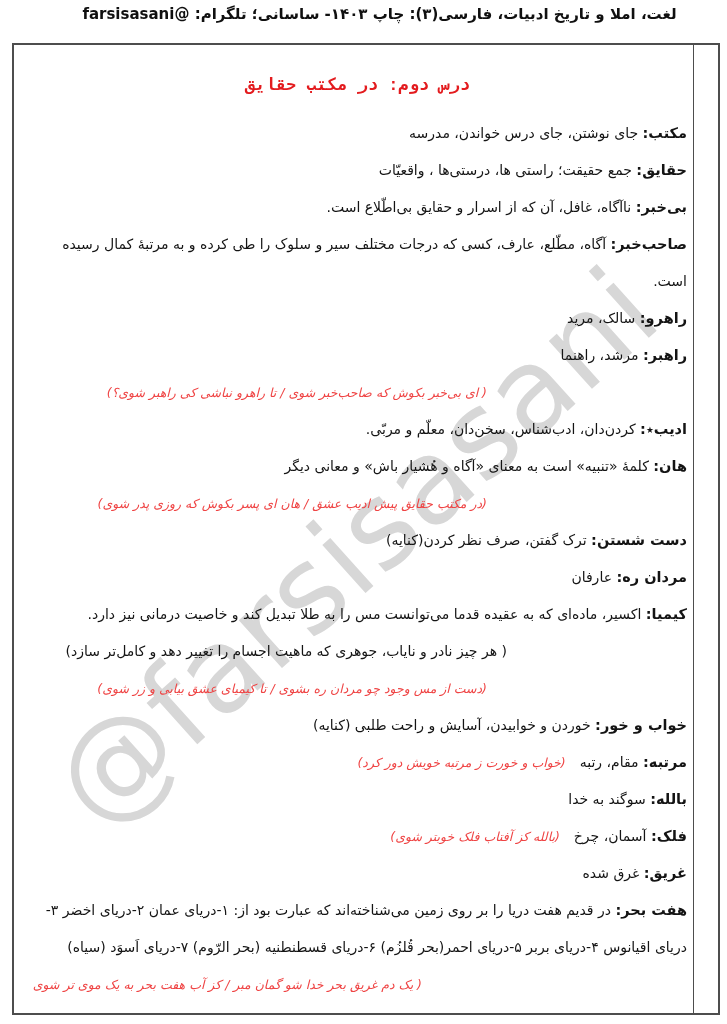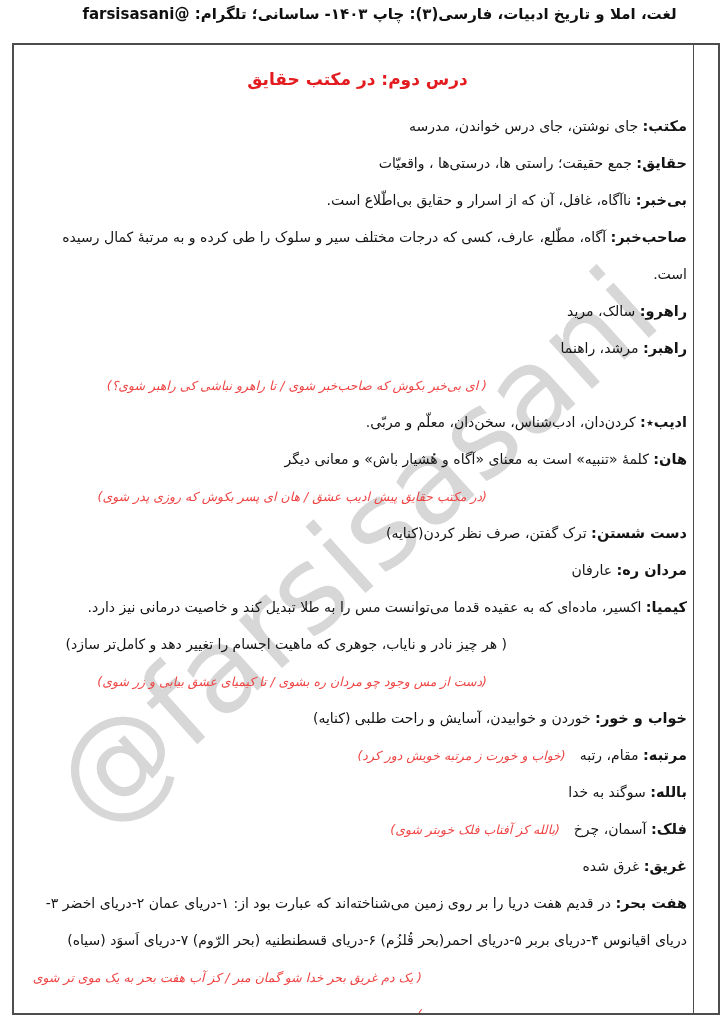--- a/index.html
+++ b/index.html
@@ -29,21 +29,21 @@
     font-size:118px;color:#d7d7d7;letter-spacing:1px;
     direction:ltr;white-space:nowrap;z-index:0;
     font-family:"DejaVu Sans", sans-serif;
   }
   .content{
     position:absolute;top:0;right:31px;left:14px;z-index:1;
     direction:rtl;text-align:right;
   }
   .lesson-title{
     text-align:center;font-weight:bold;font-size:17px;
-    margin:21px 0 16px 0;line-height:26px;
+    margin:28px 0 16px 0;line-height:26px;font-family:Liberation Mono, monospace;
   }
   .entry{font-size:14px;line-height:37px;}
   .term{font-weight:bold;font-size:14.5px;text-align:center;}
   .def{font-size:14px;}
   .poem{font-style:italic;font-size:12.5px;color:#ef4444;}
   .poem-row{margin-right:200px;}
   .poem-row.deep{margin-right:265px;}
   .note-row{margin-right:180px;}
   .poem.inline{margin-right:14px;}
 </style>

